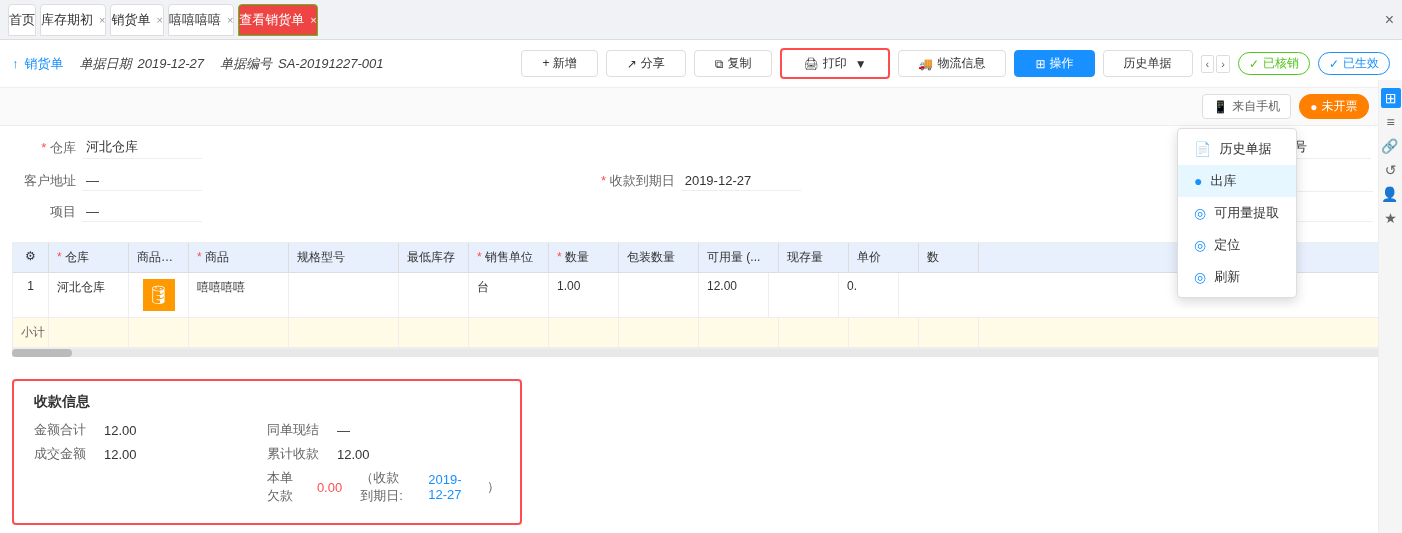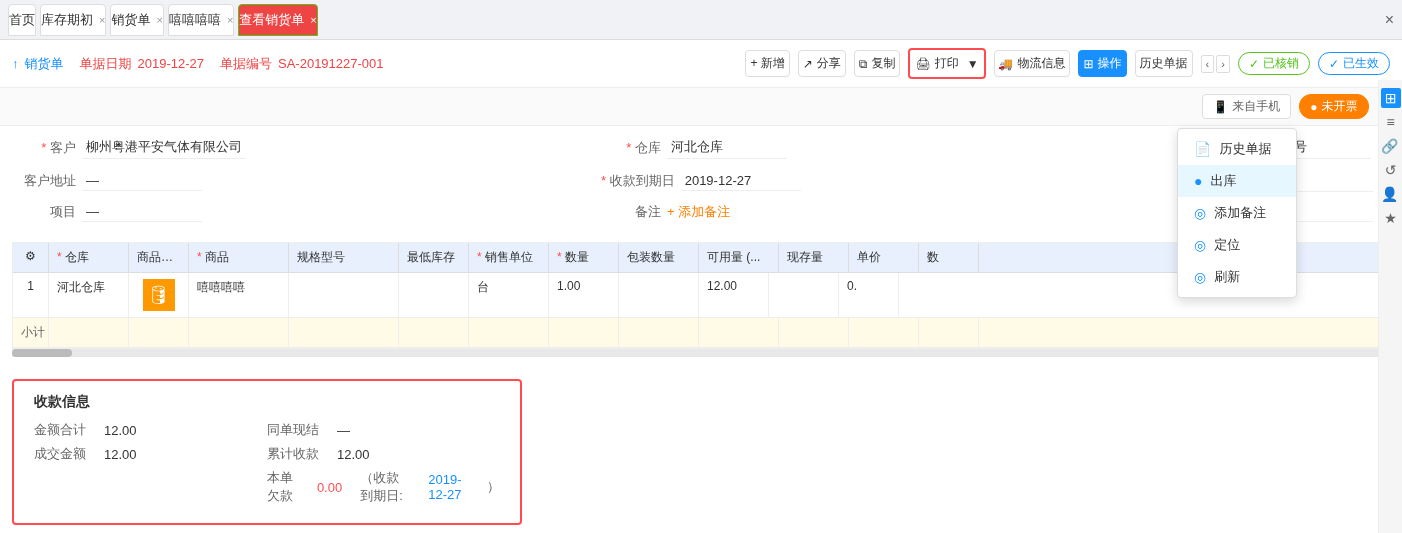--- a/index.html
+++ b/index.html
@@ -28,28 +28,28 @@
       background: #fff; height: calc(533px - 40px); overflow: hidden; position: relative;
     }
 
     
     .doc-header {
       display: flex; align-items: center; padding: 8px 12px; border-bottom: 1px solid #eee;
       background: #fff;
     }
     .doc-title { display: flex; align-items: center; gap: 6px; color: #1890ff; font-size: 13px; }
     .doc-meta { display: flex; align-items: center; gap: 16px; margin-left: 16px; font-size: 13px; color: #333; }
-    .doc-meta span { color: #ef4444; }
+    .doc-meta span { color: #404040; font-style: italic; }
 
     
     .toolbar {
       display: flex; align-items: center; gap: 8px; margin-left: auto;
     }
     .toolbar-btn {
-      display: flex; align-items: center; gap: 4px; padding: 4px 4px;
+      display: flex; align-items: center; gap: 4px; padding: 4px 20px;
       border: 1px solid #ddd; border-radius: 4px; cursor: pointer; font-size: 12px;
       background: #fff; color: #333; white-space: nowrap;
     }
     .toolbar-btn.active-tab { background: #1890ff; color: #fff; border-color: #1890ff; }
     .toolbar-btn.already-sold { background: #fff; border: 1px solid #52c41a; color: #52c41a; border-radius: 12px; padding: 2px 10px; }
     .toolbar-btn.already-effect { background: #fff; border: 1px solid #1890ff; color: #1890ff; border-radius: 12px; padding: 2px 10px; }
 
     
     .status-bar {
       display: flex; align-items: center; padding: 6px 12px; gap: 8px;
@@ -286,24 +286,20 @@
       <button class="status-btn not-open">
         <span>●</span>
         <span>未开票</span>
       </button>
       <span style="color:#52c41a; font-size:16px;">✓</span>
     </div>
 
     <div class="form-area">
       <div class="form-row">
         <div class="form-field">
-          <span class="form-label required">客户</span>
-          <span class="form-value">柳州粤港平安气体有限公司</span>
-        </div>
-        <div class="form-field">
           <span class="form-label required">仓库</span>
           <span class="form-value">河北仓库</span>
         </div>
         <div class="form-field" style="flex:0 0 200px;">
           <span class="staff-label">业务员</span>
           <span class="form-value">演示账号</span>
         </div>
       </div>
       <div class="form-row">
         <div class="form-field">
@@ -316,24 +312,20 @@
         </div>
         <div class="form-field" style="flex:0 0 200px;">
           <span class="form-label required">票据类型</span>
           <span class="form-value">不开票</span>
         </div>
       </div>
       <div class="form-row">
         <div class="form-field">
           <span class="form-label">项目</span>
           <span class="form-value">—</span>
-        </div>
-        <div class="form-field">
-          <span class="form-label">备注</span>
-          <span class="add-note" style="color:#ff7f00;">添加备注</span>
         </div>
         <div class="form-field" style="flex:0 0 200px;">
           <span class="form-label required">业务员孟</span>
           <span class="form-value">—</span>
         </div>
       </div>
     </div>
 
     <div class="table-container" style="margin:0 12px;">
       <div class="table-header">
@@ -426,21 +418,21 @@
       <div class="dropdown-item doc-icon">
         <span class="item-icon">📄</span>
         <span>历史单据</span>
       </div>
       <div class="dropdown-item out-icon" style="background:#e6f7ff;">
         <span class="item-icon" style="color:#1890ff;">●</span>
         <span>出库</span>
       </div>
       <div class="dropdown-item qty-icon">
         <span class="item-icon" style="color:#1890ff;">◎</span>
-        <span>添加备注</span>
+        <span>可用量提取</span>
       </div>
       <div class="dropdown-item loc-icon">
         <span class="item-icon" style="color:#1890ff;">◎</span>
         <span>定位</span>
       </div>
       <div class="dropdown-item refresh-icon">
         <span class="item-icon" style="color:#1890ff;">◎</span>
         <span>刷新</span>
       </div>
     </div>

